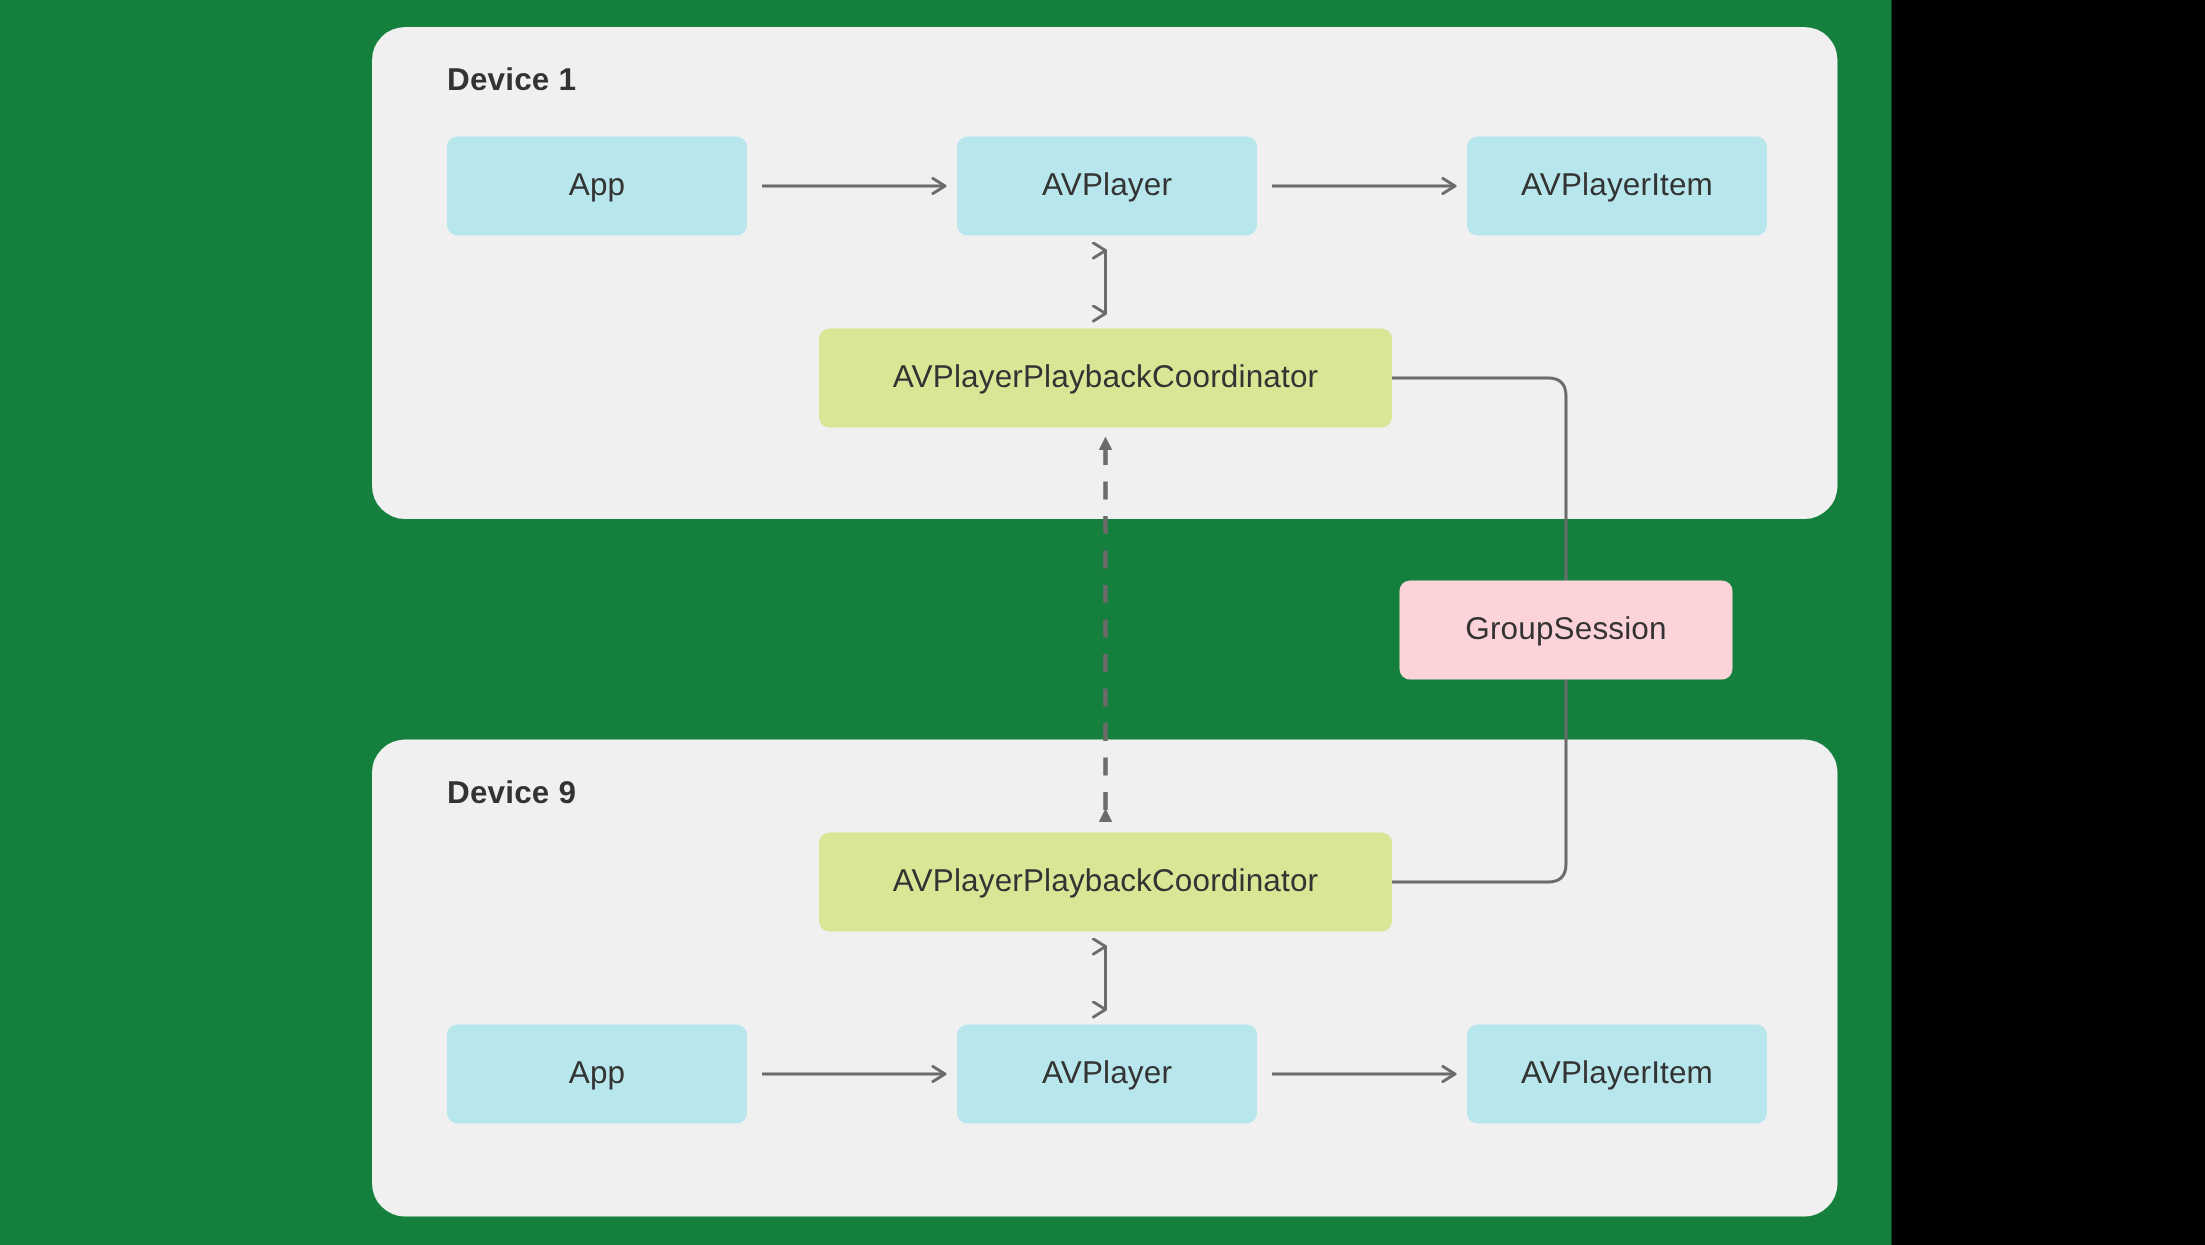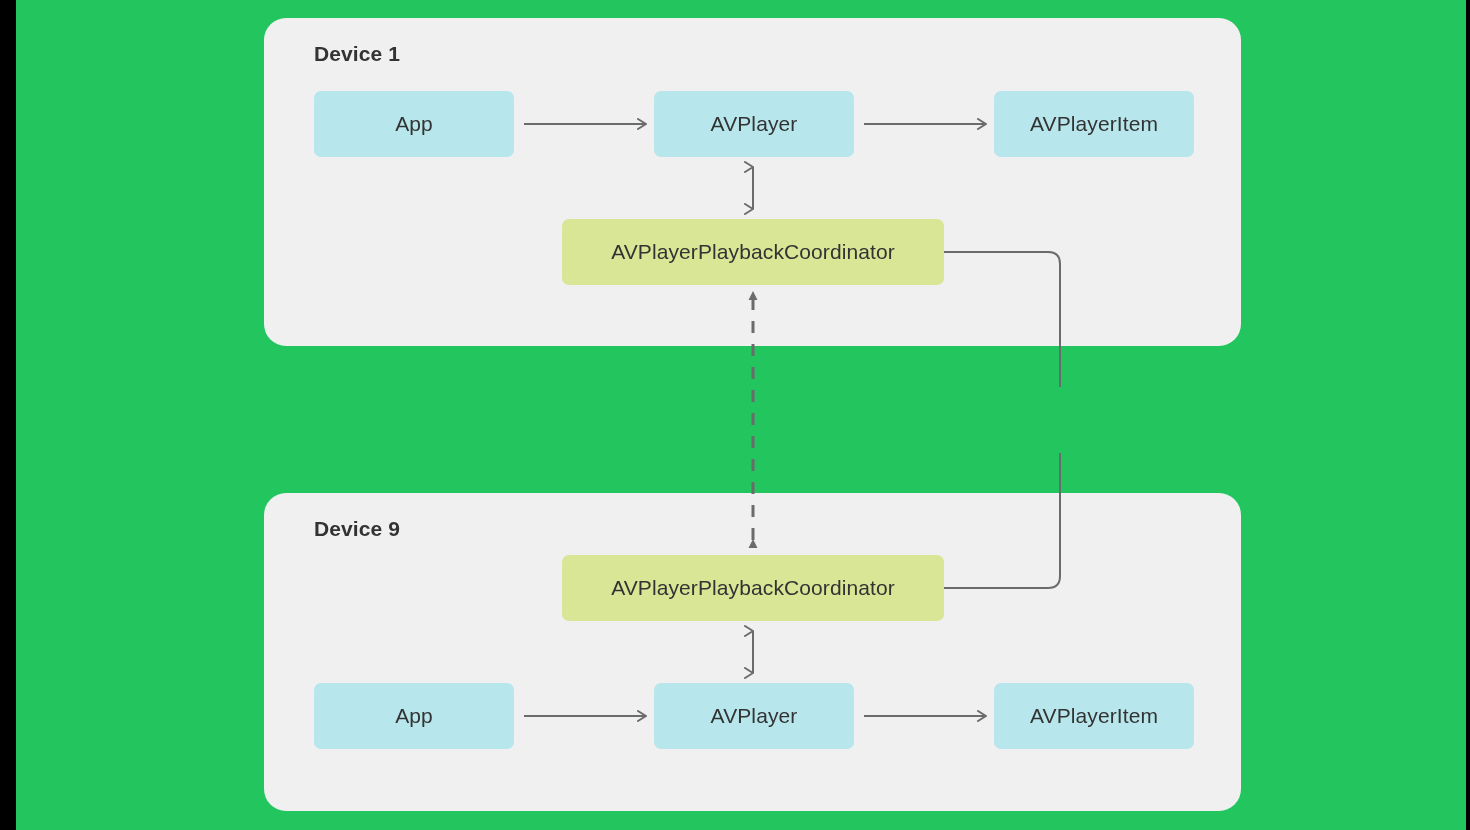--- a/index.html
+++ b/index.html
@@ -11,24 +11,23 @@
   body {
     width: 1470px;
     height: 830px;
     overflow: hidden;
     font-family: "Liberation Sans", sans-serif;
     -webkit-font-smoothing: antialiased;
   }
 
   #diagram-root {
     position: relative;
-    width: 1450px;
+    width: 1261px;
     height: 830px;
-    background: #22c55e;
-    margin-left: 16px;
+    background: #15803d;
   }
 
   
   .device-panel {
     position: absolute;
     background: #f0f0f0;
     border-radius: 22px;
     box-sizing: border-box;
   }
   #panel-device-1 {
@@ -144,20 +143,21 @@
   </svg>
 
   <div class="node cyan" id="node-app-1">App</div>
 
   <div class="node cyan" id="node-avplayer-1">AVPlayer</div>
 
   <div class="node cyan" id="node-item-1">AVPlayerItem</div>
 
   <div class="node green" id="node-coord-1">AVPlayerPlaybackCoordinator</div>
 
+  <div class="node pink" id="node-groupsession">GroupSession</div>
 
   <div class="node green" id="node-coord-2">AVPlayerPlaybackCoordinator</div>
 
   <div class="node cyan" id="node-app-2">App</div>
 
   <div class="node cyan" id="node-avplayer-2">AVPlayer</div>
 
   <div class="node cyan" id="node-item-2">AVPlayerItem</div>
 
 </div>

